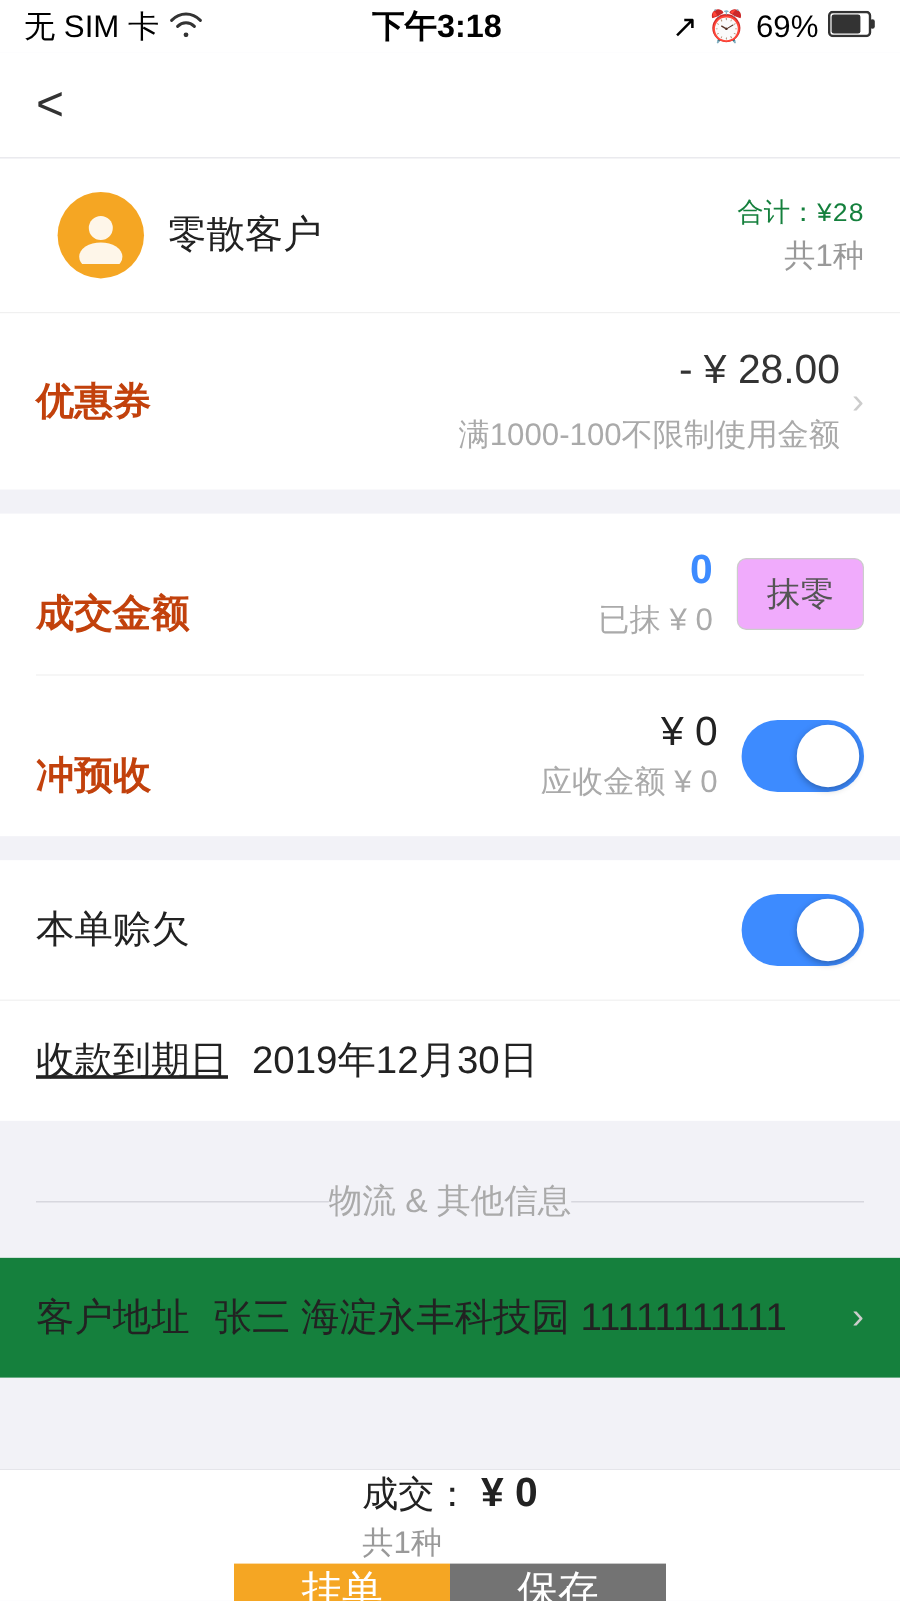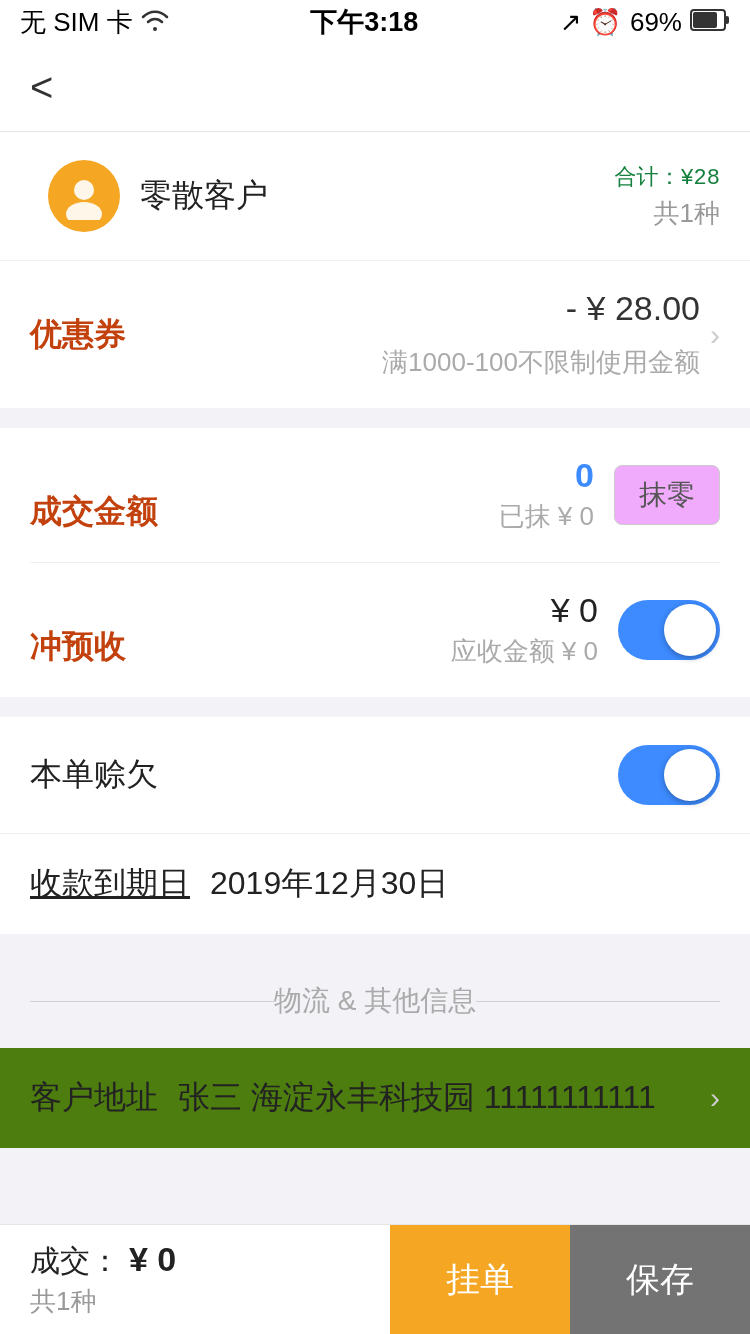--- a/index.html
+++ b/index.html
@@ -303,21 +303,21 @@
       height: 1px;
       background: #d0d0d8;
     }
     .logistics-title {
       font-size: 28px;
       color: #aaa;
     }
 
     
     .address-row {
-      background: #4d7c0f;
+      background: #15803d;
       padding: 28px 30px;
       display: flex;
       align-items: center;
       justify-content: space-between;
     }
     .address-left {
       display: flex;
       align-items: flex-start;
       gap: 20px;
     }
@@ -335,20 +335,21 @@
     .bottom-bar {
       position: fixed;
       bottom: 0;
       left: 0;
       width: 750px;
       height: 110px;
       background: #fff;
       display: flex;
       align-items: center;
       border-top: 1px solid #e5e5ea;
+      flex-direction: column;
     }
     .bottom-summary {
       flex: 1;
       padding: 0 30px;
     }
     .bottom-label {
       font-size: 30px;
       color: #222;
     }
     .bottom-amount {

